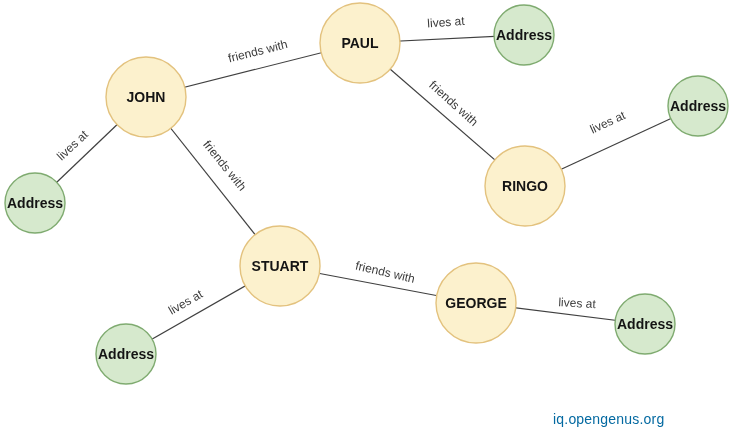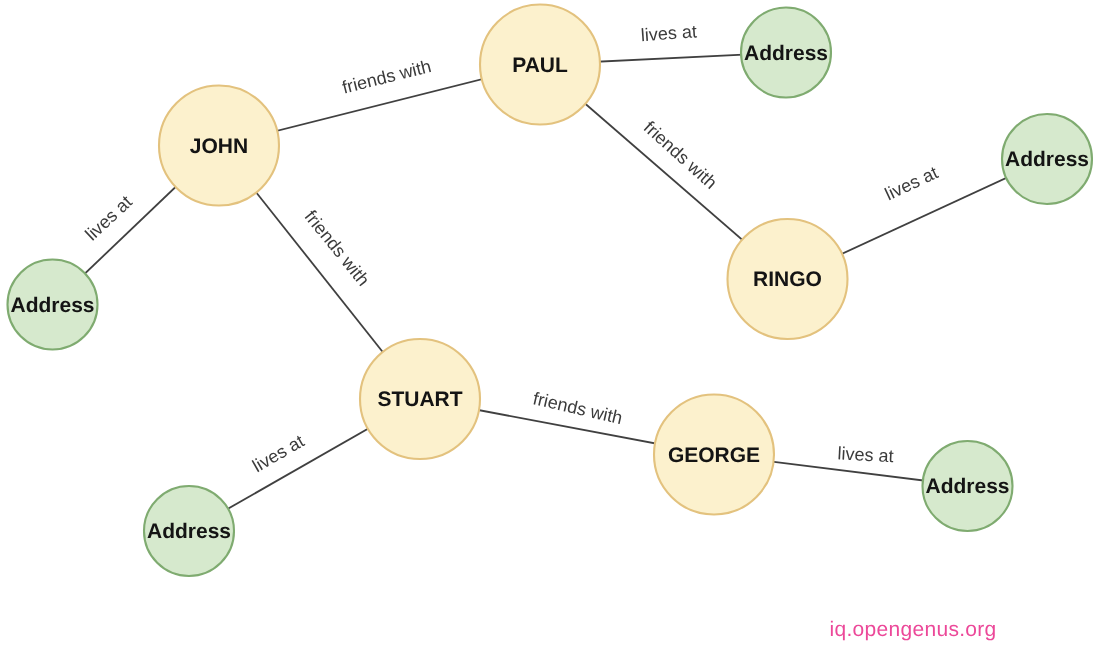--- a/index.html
+++ b/index.html
@@ -101,14 +101,14 @@
       <text x="258" y="52" transform="rotate(-14 258 52)" class="edge-label" fill="#3b3b3b">friends with</text>
       <text x="446" y="23" transform="rotate(-4 446 23)" class="edge-label" fill="#3b3b3b">lives at</text>
       <text x="453" y="104" transform="rotate(42 453 104)" class="edge-label" fill="#3b3b3b">friends with</text>
       <text x="608" y="123" transform="rotate(-25 608 123)" class="edge-label" fill="#3b3b3b">lives at</text>
       <text x="73" y="146" transform="rotate(-43 73 146)" class="edge-label" fill="#3b3b3b">lives at</text>
       <text x="224" y="166" transform="rotate(51 224 166)" class="edge-label" fill="#3b3b3b">friends with</text>
       <text x="186" y="303" transform="rotate(-30 186 303)" class="edge-label" fill="#3b3b3b">lives at</text>
       <text x="385" y="273" transform="rotate(13 385 273)" class="edge-label" fill="#3b3b3b">friends with</text>
       <text x="577" y="304" transform="rotate(3 577 304)" class="edge-label" fill="#3b3b3b">lives at</text>
     </svg>
-  <div class="watermark" style="color: #ec4899;">iq.opengenus.org</div>
+  <div class="watermark" style="color: #0369a1;">iq.opengenus.org</div>
 </div>
 
 </body></html>

